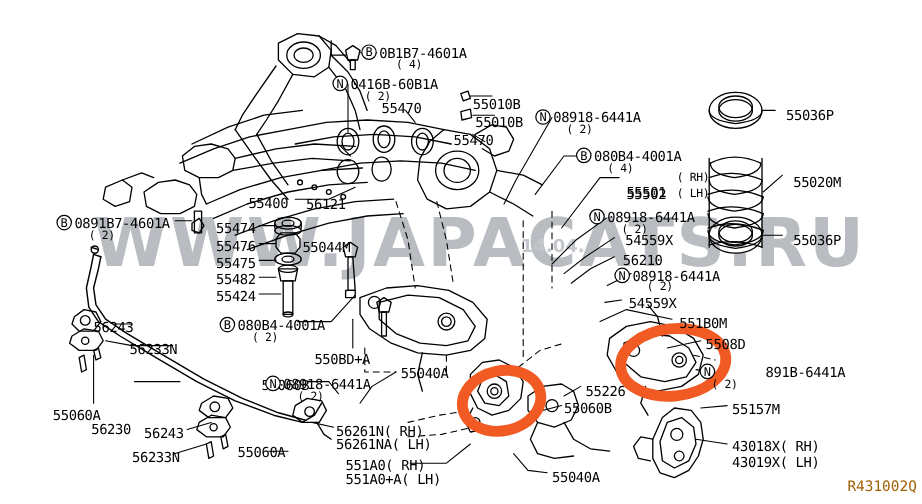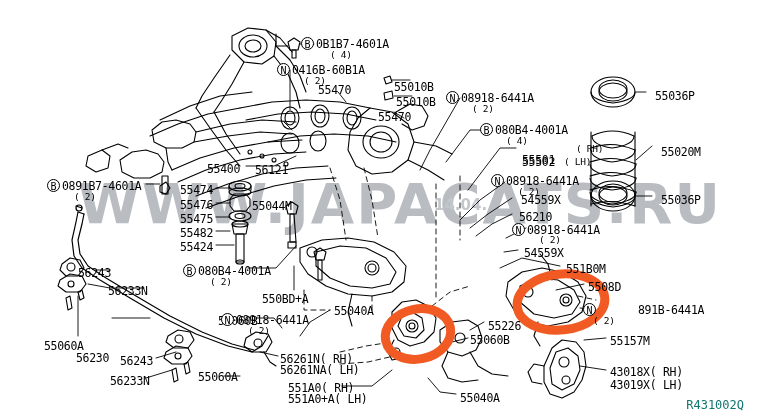--- a/index.html
+++ b/index.html
@@ -70,24 +70,24 @@
     width: 13px; height: 13px;
     border: 1.2px solid #000;
     border-radius: 50%;
     text-align: center;
     color: #000;
     background: #fff;
     box-sizing: border-box;
   }
   #code {
     position: absolute;
-    right: 24px; bottom: 8px;
+    right: 4px; bottom: 8px;
     font-size: 12px;
     letter-spacing: 0px;
-    color: #0f766e;
+    color: #a16207;
     font-family: "DejaVu Sans Mono", "Liberation Mono", monospace;
   }
 </style>
 </head>
 <body>
 
 <div id="page">
 
   <div id="watermark">
     <div class="wm-text" id="wm-main">WWW.JAPACATS.RU</div>
@@ -380,21 +380,21 @@
       <div class="badge" style="left: 446px; top: 91px;">N</div>
       <div class="lbl" style="left: 461px; top: 92px;">08918-6441A</div>
       <div class="lbl sub" style="left: 472px; top: 103px;">( 2)</div>
       <div class="lbl" style="left: 655px; top: 90px;">55036P</div>
       <div class="lbl" style="left: 378px; top: 111px;">55470</div>
       <div class="lbl" style="left: 255px; top: 122px; margin-top: 42px;">56121</div>
       <div class="badge" style="left: 480px; top: 123px;">B</div>
       <div class="lbl" style="left: 495px; top: 124px;">080B4-4001A</div>
       <div class="lbl sub" style="left: 506px; top: 135px;">( 4)</div>
       <div class="lbl" style="left: 522px; top: 143px; margin-top: 11px;">55501</div>
-      <div class="lbl sub" style="left: 564px; top: 143px; margin-left: 12px;">( RH)</div>
+      <div class="lbl sub" style="left: 564px; top: 143px;">( RH)</div>
       <div class="lbl" style="left: 522px; top: 156px;">55502</div>
       <div class="lbl sub" style="left: 564px; top: 156px;">( LH)</div>
       <div class="lbl" style="left: 661px; top: 146px;">55020M</div>
       <div class="lbl" style="left: 207px; top: 163px;">55400</div>
       <div class="badge" style="left: 47px; top: 179px;">B</div>
       <div class="lbl" style="left: 62px; top: 180px;">0891B7-4601A</div>
       <div class="lbl sub" style="left: 74px; top: 191px;">( 2)</div>
       <div class="lbl" style="left: 180px; top: 184px;">55474</div>
       <div class="badge" style="left: 491px; top: 174px;">N</div>
       <div class="lbl" style="left: 506px; top: 175px;">08918-6441A</div>

